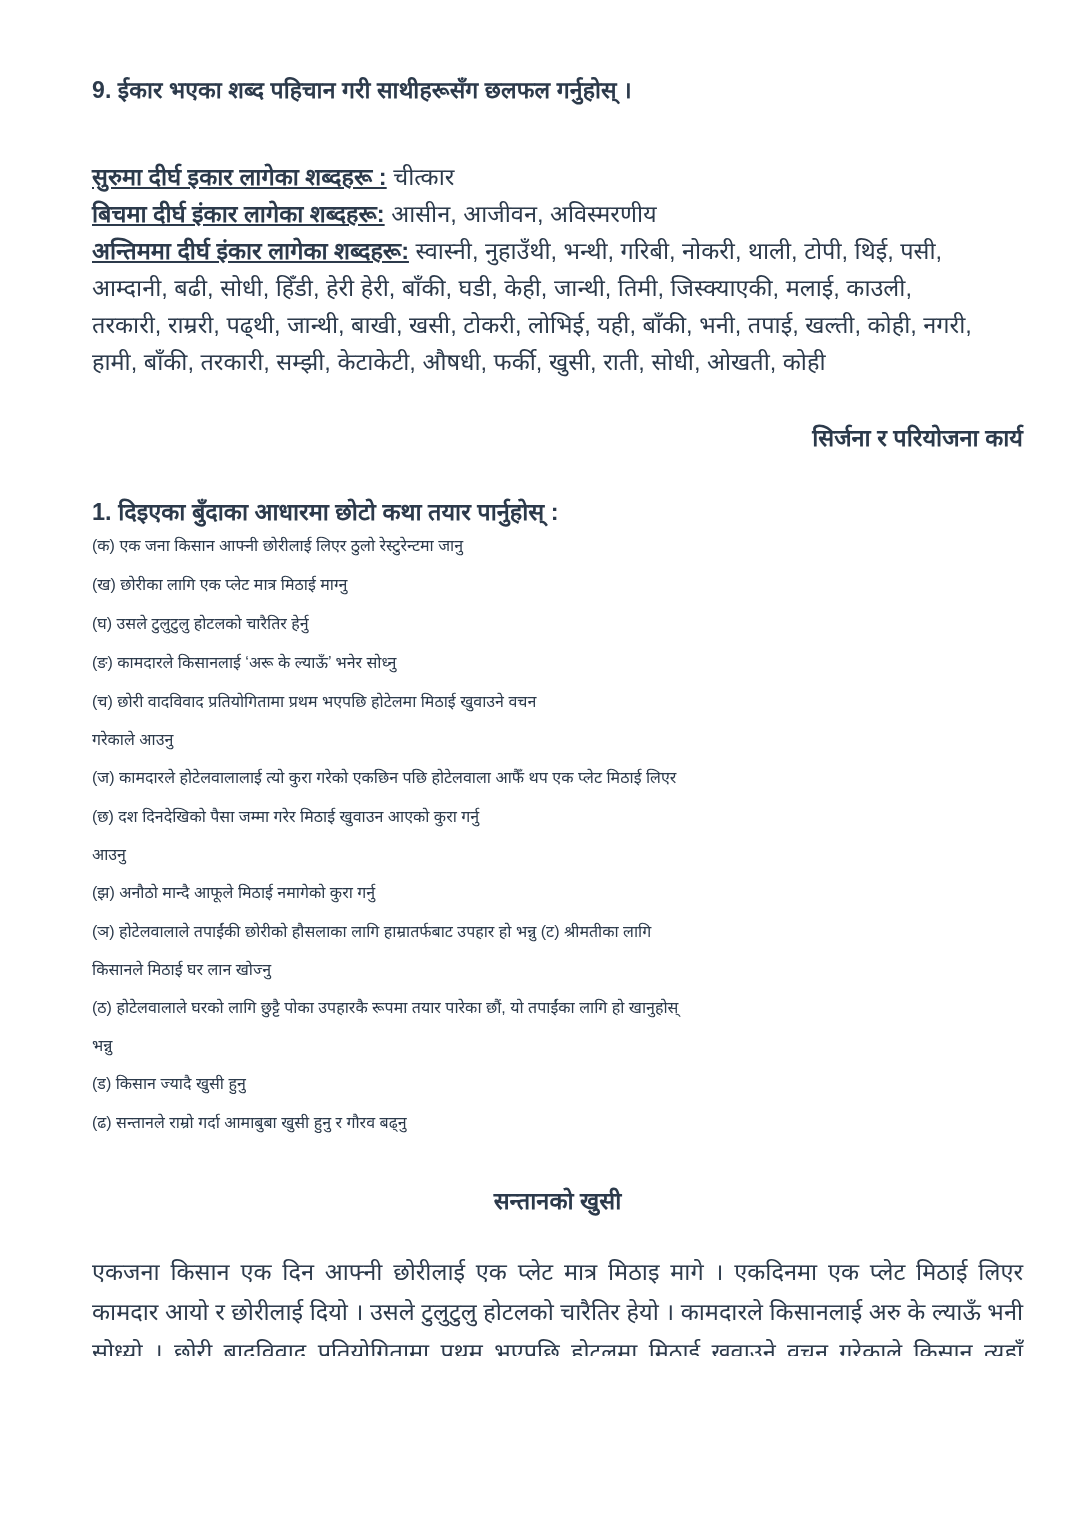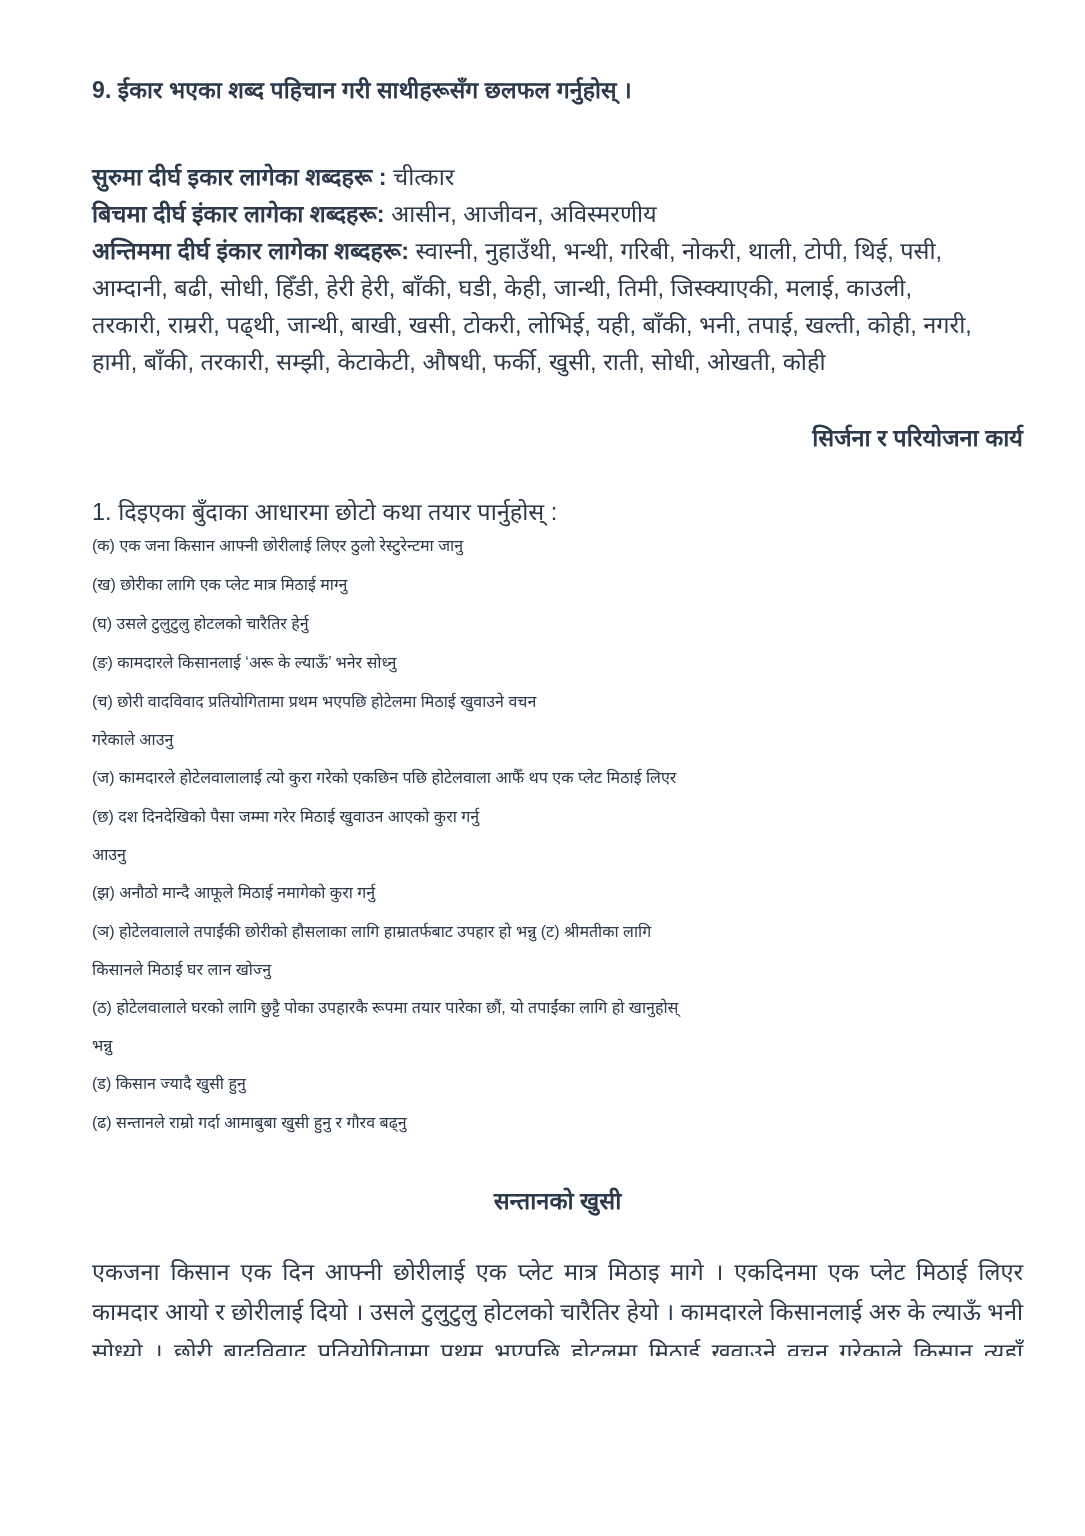--- a/index.html
+++ b/index.html
@@ -43,20 +43,21 @@
     margin: 0 0 0 0;
   }
   .def-line {
     font-size: 23.5px;
     line-height: 37px;
     margin: 0;
     white-space: normal;
   }
   .def-line .lbl {
     font-weight: bold;
+    text-decoration: underline;
   }
   .def-line .val {
     font-weight: normal;
   }
   .wrap-line {
     font-size: 23.5px;
     line-height: 37px;
     margin: 0;
   }
 
@@ -65,21 +66,21 @@
     text-align: center;
     font-weight: bold;
     font-size: 23.5px;
     margin: 0;
   }
   .center-heading.h-srijana { padding-top: 46px; text-align: right; }
   .center-heading.h-santan  { padding-top: 48px; }
 
   
   .prompt-title {
-    font-weight: normal;
+    font-weight: bold;
     font-size: 23.5px;
     line-height: 1.2;
     margin: 0;
     padding-top: 48px;
   }
 
   
   .points {
     margin: 0;
     padding: 0;

